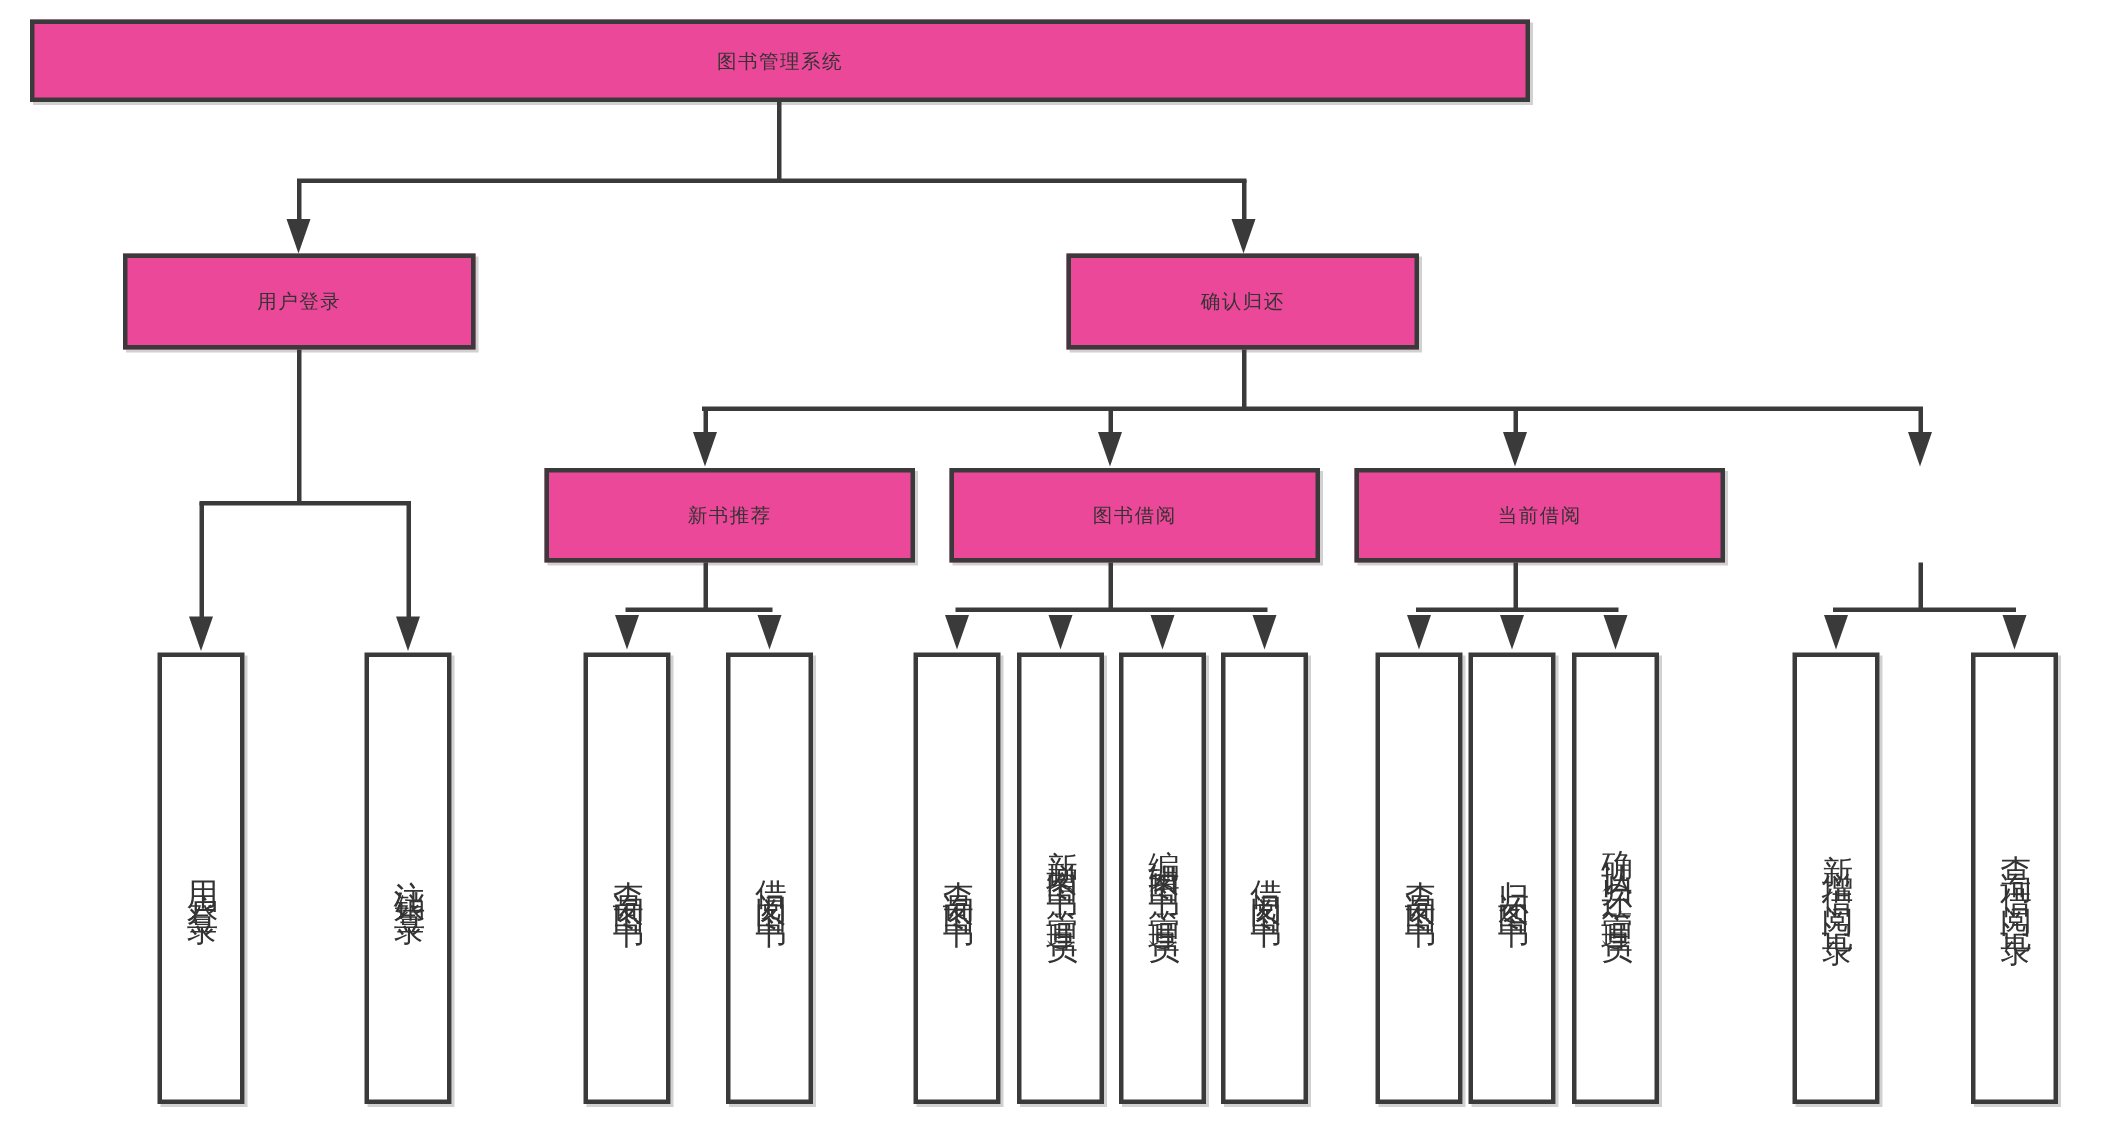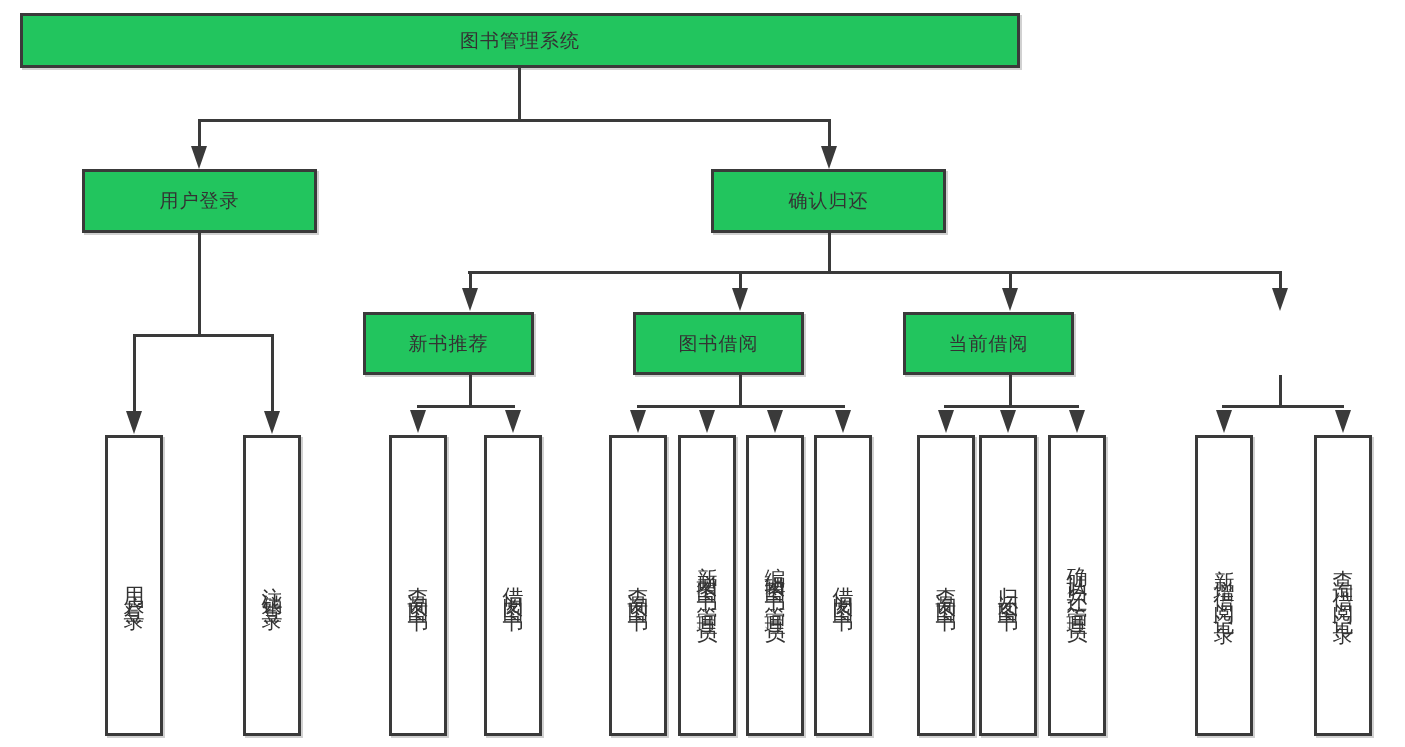--- a/index.html
+++ b/index.html
@@ -17,34 +17,34 @@
     width: 1405px;
     height: 747px;
     background: var(--background);
     overflow: hidden;
   }
 
   
   .node {
     position: absolute;
     border: 3px solid var(--line);
-    background: #22c55e;
+    background: #ec4899;
     box-shadow: 2px 2px 0 rgba(90,90,90,0.28);
     display: flex;
     align-items: center;
     justify-content: center;
-    font-size: 19px;
+    font-size: 13px;
     letter-spacing: 1px;
     color: var(--text);
   }
   .root  { left: 20px;  top: 13px;  width: 1000px; height: 55px; }
   .l1    { top: 169px; width: 235px; height: 64px; }
   .l1.user { left: 82px; }
   .l1.book { left: 711px; }
-  .l2    { top: 312px; width: 171px; height: 63px; }
+  .l2    { top: 312px; width: 247px; height: 63px; }
   .l2.recommend { left: 363px; }
   .l2.borrow    { left: 633px; }
   .l2.current   { left: 903px; }
   .l2.records   { left: 1173px; }
 
   .leaf { top: 435px; width: 58px; height: 301px; position: absolute;
           border: 3px solid var(--line); background:#fff;
           box-shadow: 2px 2px 0 rgba(90,90,90,0.28);
           display:flex; align-items:center; justify-content:center; }
   .vtext {

